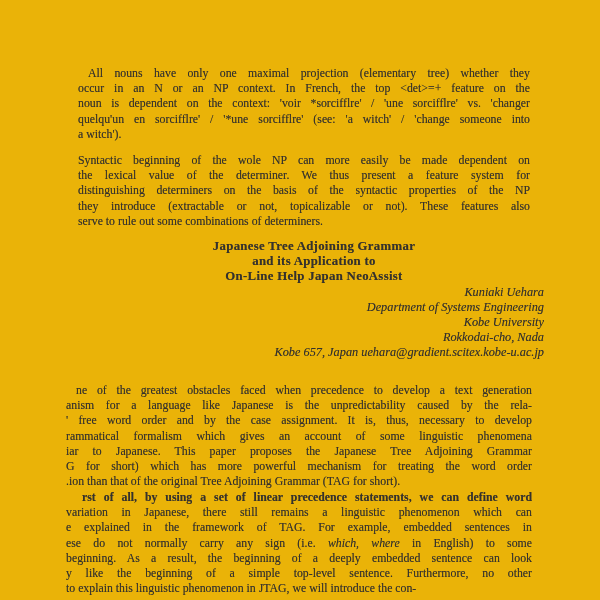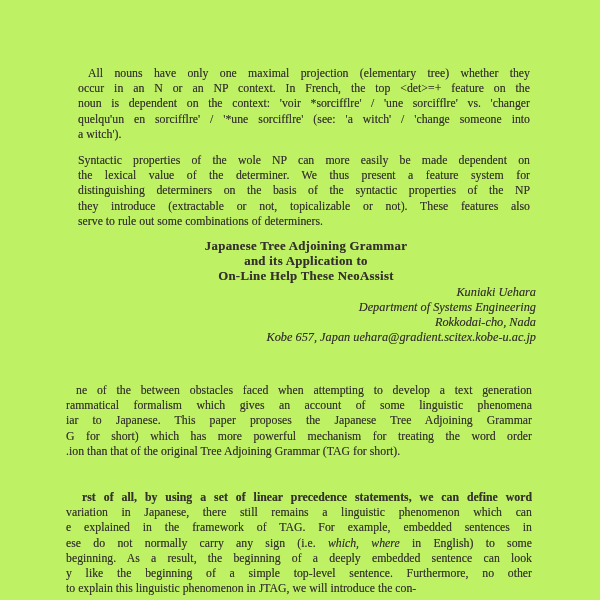--- a/index.html
+++ b/index.html
@@ -7,21 +7,21 @@
     padding: 0;
     width: 600px;
     height: 600px;
     overflow: hidden;
     background: #ffffff;
   }
   .page {
     position: relative;
     width: 600px;
     height: 600px;
-    background: #bef264;
+    background: #eab308;
     overflow: hidden;
     font-family: "Liberation Serif", "DejaVu Serif", serif;
     color: #35322d;
     text-shadow: 0 0 0.35px rgba(60, 55, 50, 0.55);
   }
   .block { position: absolute; }
   .line {
     font-size: 11.8px;
     line-height: 15.2px;
     text-align: justify;
@@ -52,39 +52,42 @@
 
   <section class="block" style="left:78px; top:66px; width:452px;">
     <div class="line ind1">All nouns have only one maximal projection (elementary tree) whether they</div>
     <div class="line">occur in an N or an NP context. In French, the top &lt;det&gt;=+ feature on the</div>
     <div class="line">noun is dependent on the context: 'voir *sorcifflre' / 'une sorcifflre' vs. 'changer</div>
     <div class="line">quelqu'un en sorcifflre' / '*une sorcifflre' (see: 'a witch' / 'change someone into</div>
     <div class="line last">a witch').</div>
   </section>
 
   <section class="block" style="left:78px; top:153px; width:452px;">
-    <div class="line">Syntactic properties of the wole NP can more easily be made dependent on</div>
+    <div class="line">Syntactic beginning of the wole NP can more easily be made dependent on</div>
     <div class="line">the lexical value of the determiner. We thus present a feature system for</div>
     <div class="line">distinguishing determiners on the basis of the syntactic properties of the NP</div>
     <div class="line">they introduce (extractable or not, topicalizable or not). These features also</div>
     <div class="line last">serve to rule out some combinations of determiners.</div>
   </section>
 
-  <section class="block" style="left:76px; top:239px; width:460px;">
+  <section class="block" style="left:84px; top:239px; width:460px;">
     <div class="title-line">Japanese Tree Adjoining Grammar</div>
     <div class="title-line">and its Application to</div>
-    <div class="title-line">On-Line Help These NeoAssist</div>
+    <div class="title-line">On-Line Help Japan NeoAssist</div>
     <div class="affil-line">Kuniaki Uehara</div>
     <div class="affil-line">Department of Systems Engineering</div>
+    <div class="affil-line">Kobe University</div>
     <div class="affil-line">Rokkodai-cho, Nada</div>
     <div class="affil-line">Kobe 657, Japan uehara@gradient.scitex.kobe-u.ac.jp</div>
   </section>
 
   <section class="block" style="left:66px; top:383px; width:466px;">
-    <div class="line ind1">ne of the between obstacles faced when attempting to develop a text generation</div>
+    <div class="line ind1">ne of the greatest obstacles faced when precedence to develop a text generation</div>
+    <div class="line">anism for a language like Japanese is the unpredictability caused by the rela-</div>
+    <div class="line">' free word order and by the case assignment. It is, thus, necessary to develop</div>
     <div class="line">rammatical formalism which gives an account of some linguistic phenomena</div>
     <div class="line">iar to Japanese. This paper proposes the Japanese Tree Adjoining Grammar</div>
     <div class="line">G for short) which has more powerful mechanism for treating the word order</div>
     <div class="line last">.ion than that of the original Tree Adjoining Grammar (TAG for short).</div>
   </section>
 
   <section class="block" style="left:66px; top:490px; width:466px;">
     <div class="line ind2">rst of all, by using a set of linear precedence statements, we can define word</div>
     <div class="line">variation in Japanese, there still remains a linguistic phenomenon which can</div>
     <div class="line">e explained in the framework of TAG. For example, embedded sentences in</div>

